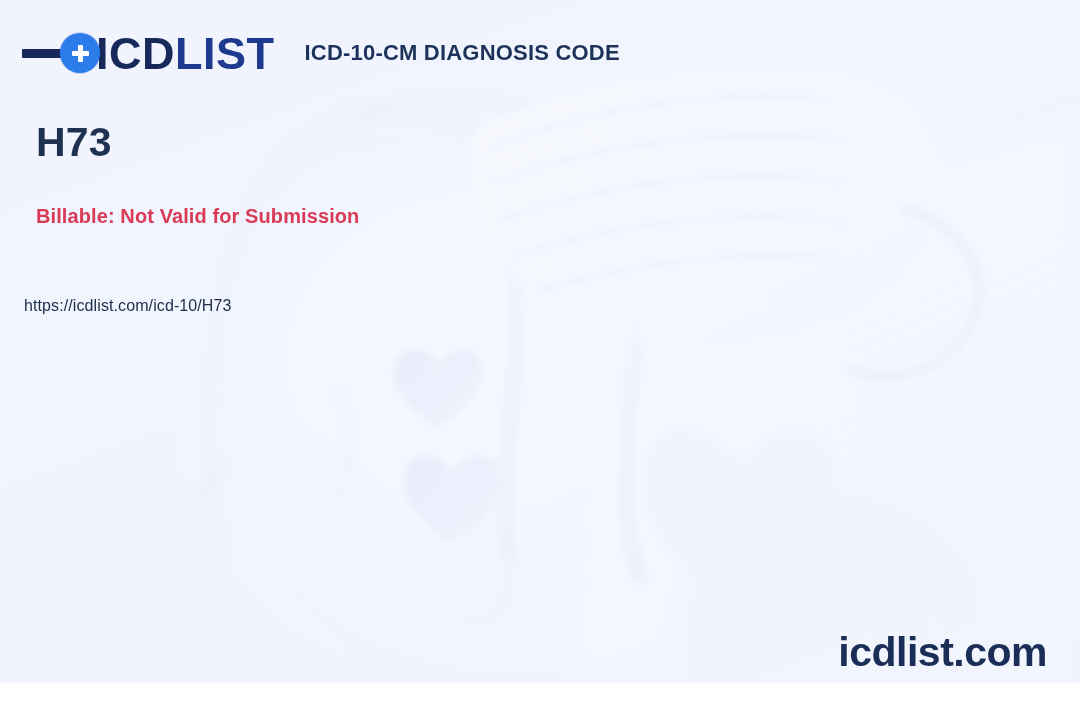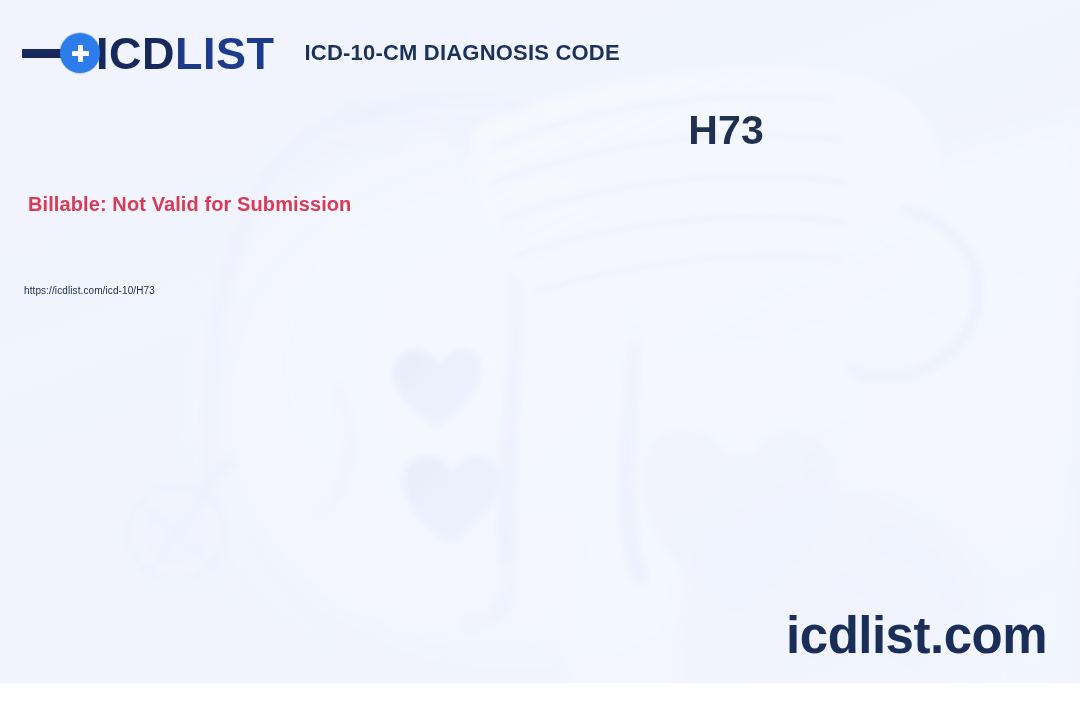--- a/index.html
+++ b/index.html
@@ -111,54 +111,53 @@
     left: 24px;
     top: 108px;
     width: 740px;
   }
   .code {
     font-size: 41px;
     font-weight: 700;
     color: #1f3150;
     line-height: 1.08;
     letter-spacing: 0.2px;
-    margin: 0;
-    text-align: right;
+    margin: 12px;
   }
   .description {
     font-size: 21px;
     font-weight: 700;
     color: #14161c;
     line-height: 1.25;
     margin: 13px 0 0 0;
     letter-spacing: 0.1px;
   }
   .billable {
     font-size: 20px;
     font-weight: 600;
     color: #d93a55;
     line-height: 1.25;
-    margin: 40px 0 0 4px;
+    margin: 40px 0 0 12px;
     letter-spacing: 0.1px;
   }
   .url {
-    font-size: 10px;
+    font-size: 16px;
     font-weight: 400;
     color: #20304c;
     line-height: 1.3;
     margin: 67px 0 0 0;
     letter-spacing: 0.1px;
   }
 
   
   .brand {
     position: absolute;
     right: 33px;
-    bottom: 22px;
-    font-size: 51px;
+    bottom: 10px;
+    font-size: 41px;
     font-weight: 700;
     color: #1a2e57;
     letter-spacing: -0.5px;
     line-height: 1;
     margin-left: 48px;
   }
 </style>
 </head>
 <body>
 

